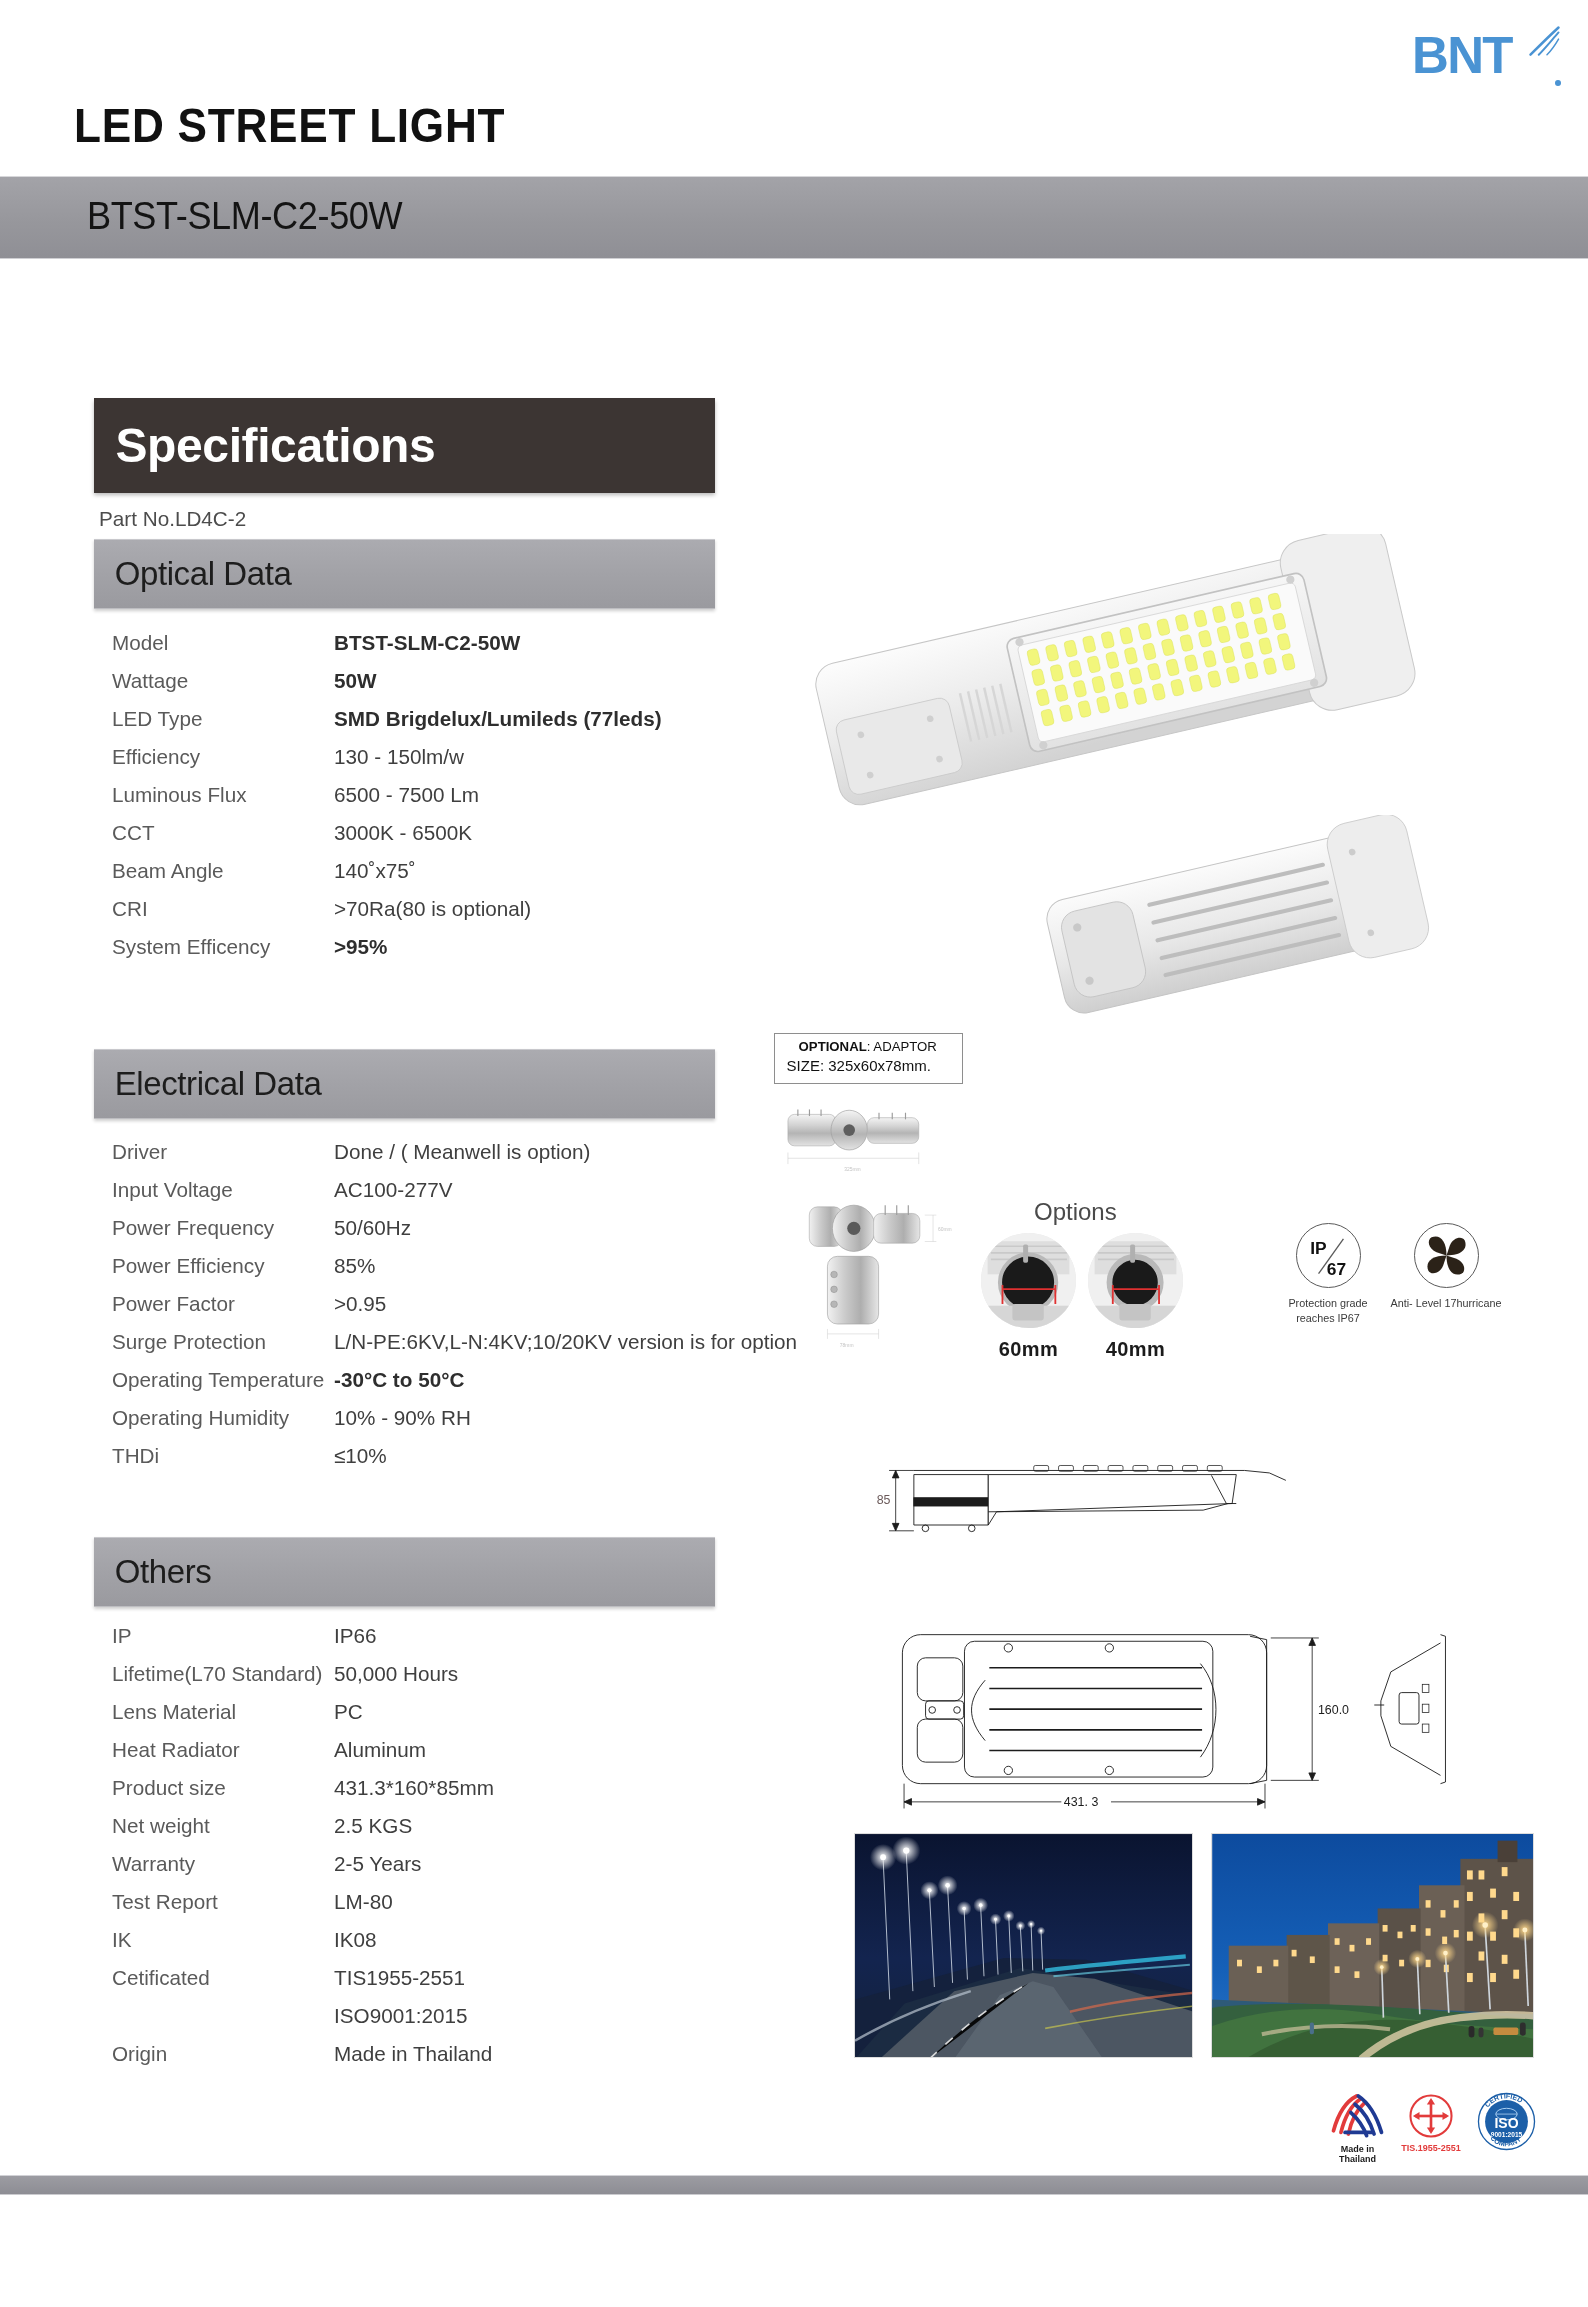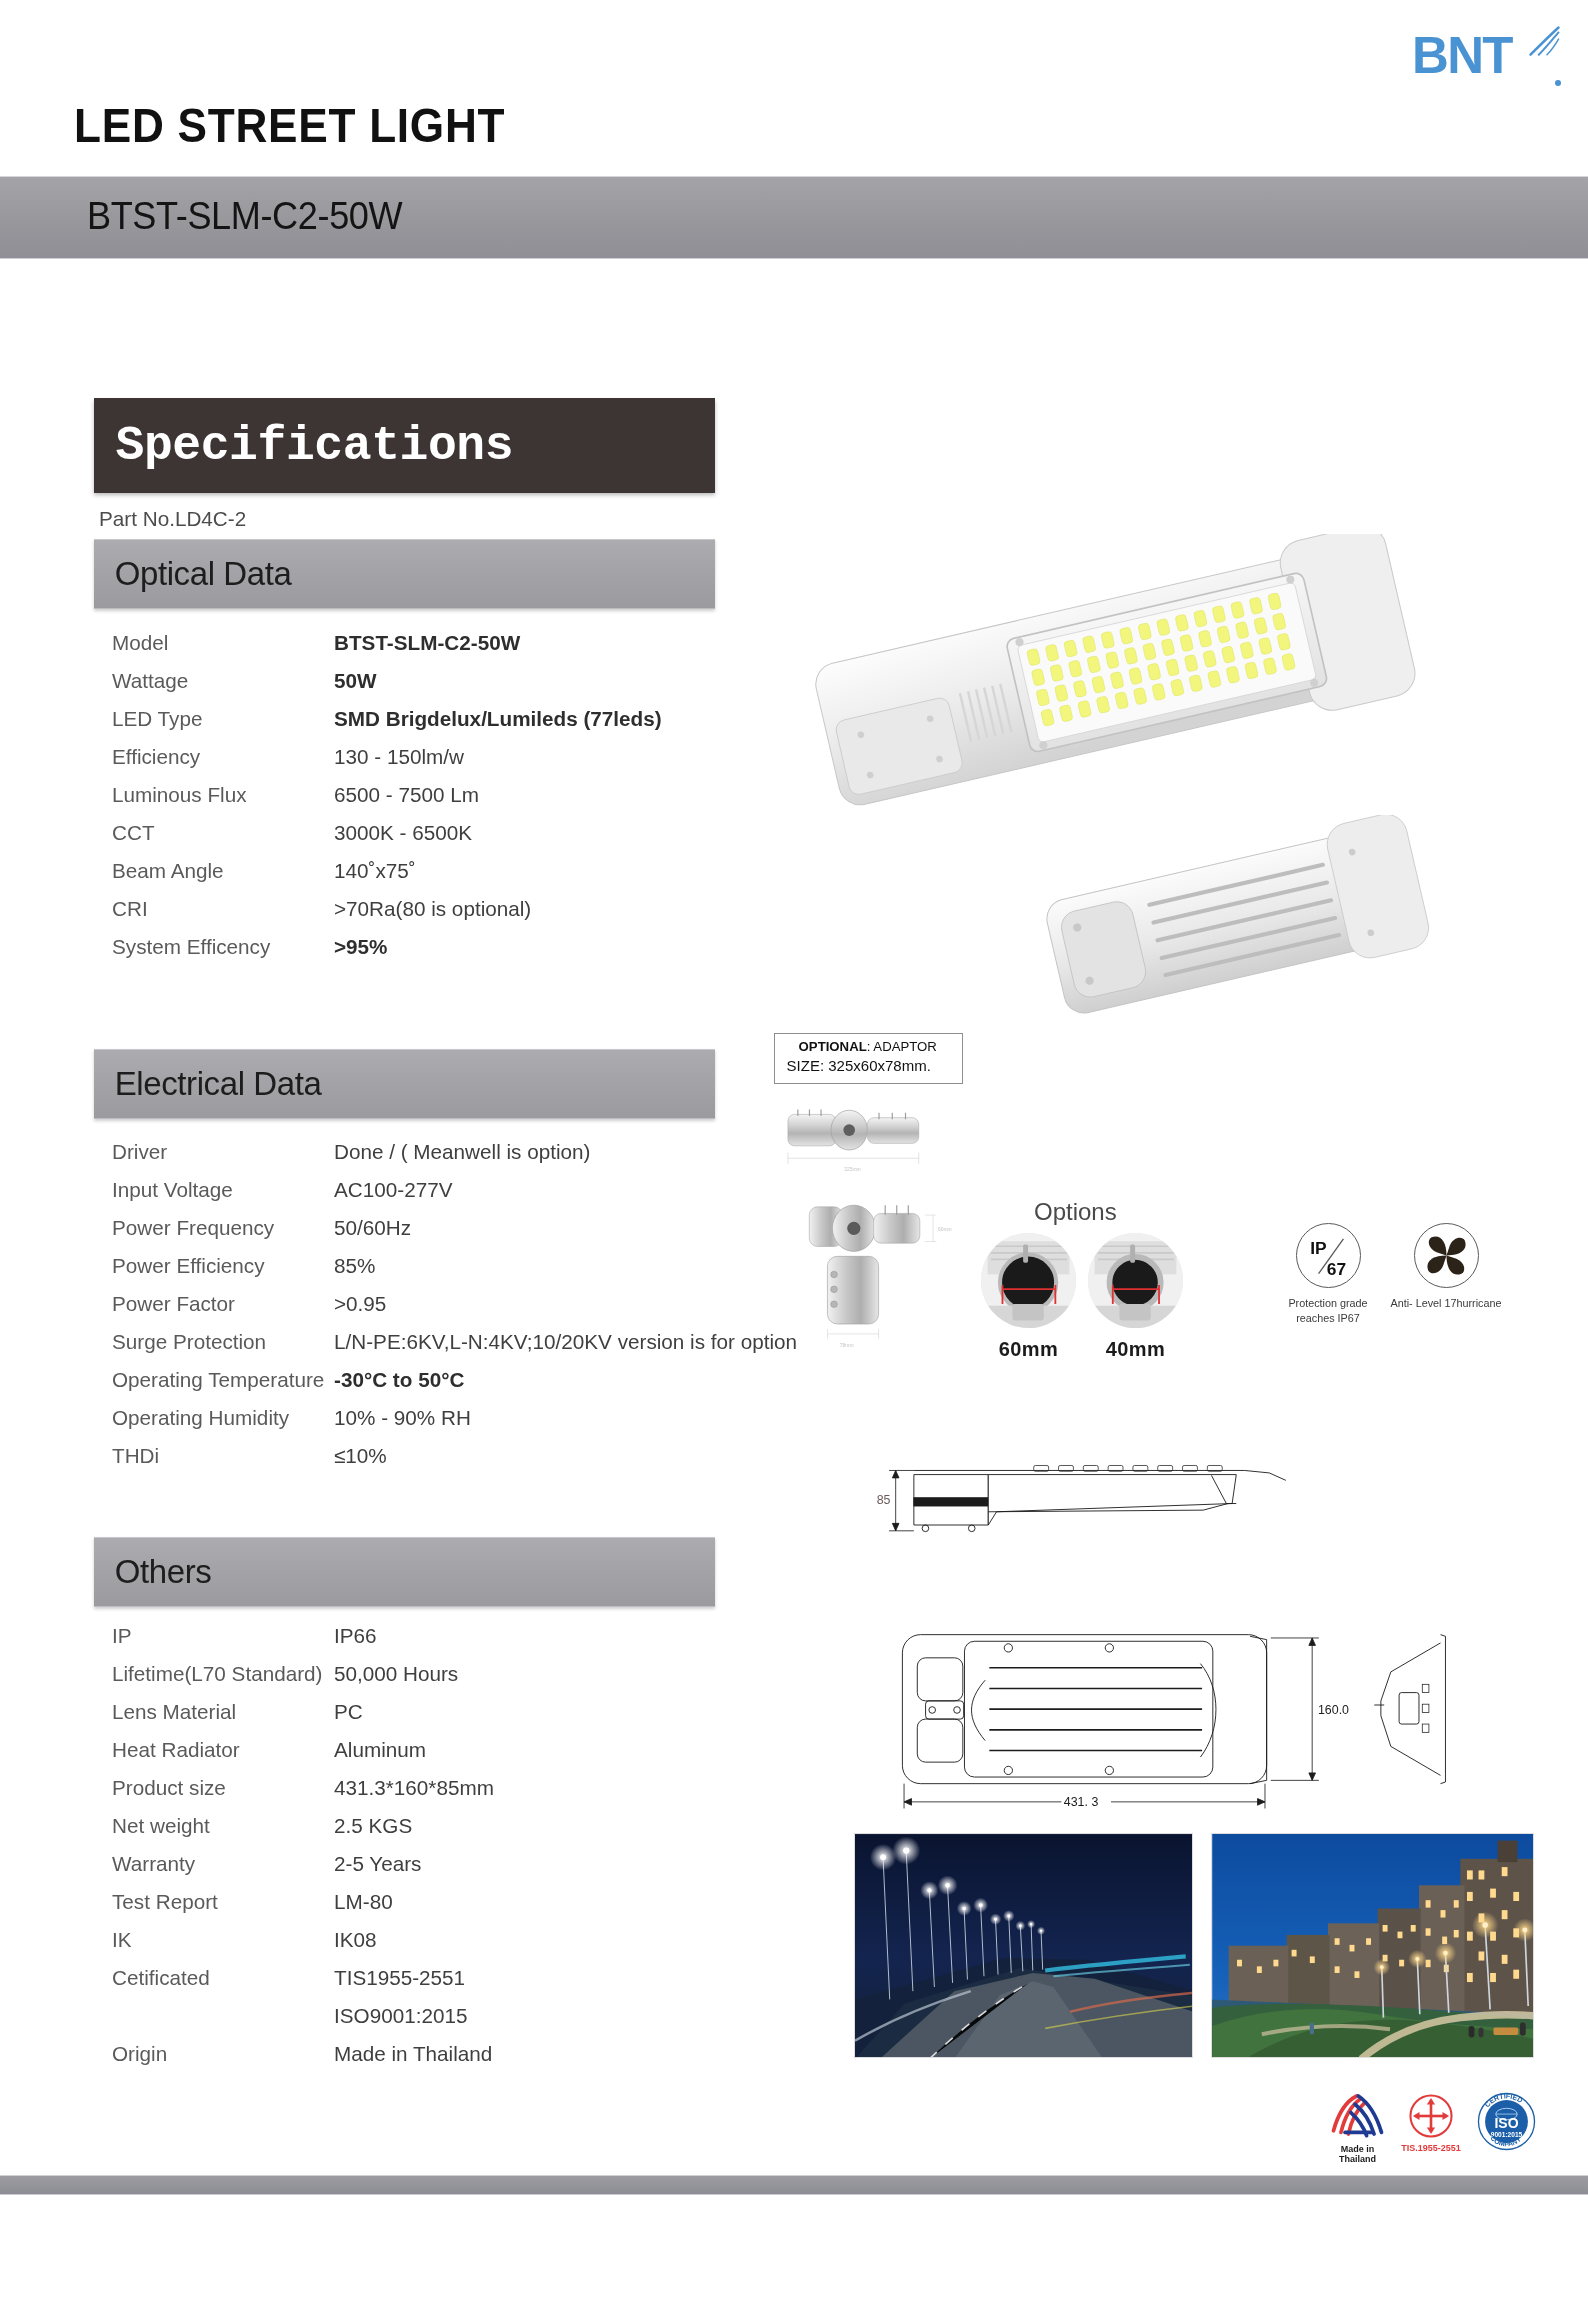--- a/index.html
+++ b/index.html
@@ -60,21 +60,20 @@
   }
 
   
   #spec-col { position: absolute; left: 94px; top: 398px; width: 629px; }
 
   .spec-banner {
     width: 621px; height: 95px;
     background: #3c3533;
     display: flex; align-items: center;
     box-shadow: 0 2.5px 4.1px rgba(0,0,0,.28);
-    font-family: Liberation Mono, monospace;
   }
   .spec-banner .t {
     color: #ffffff; font-size: 48px; font-weight: bold;
     margin-left: 21.5px; letter-spacing: -0.4px;
   }
 
   .part-no { margin: 14px 0 8.3px 5px; font-size: 20.7px; color: #4c4c4c; }
 
   .section-head {
     width: 621px; height: 70px;

